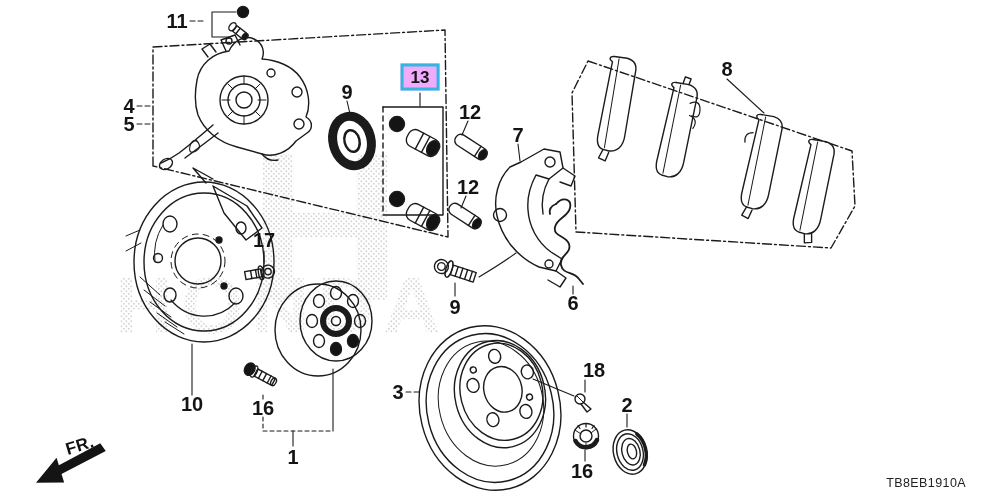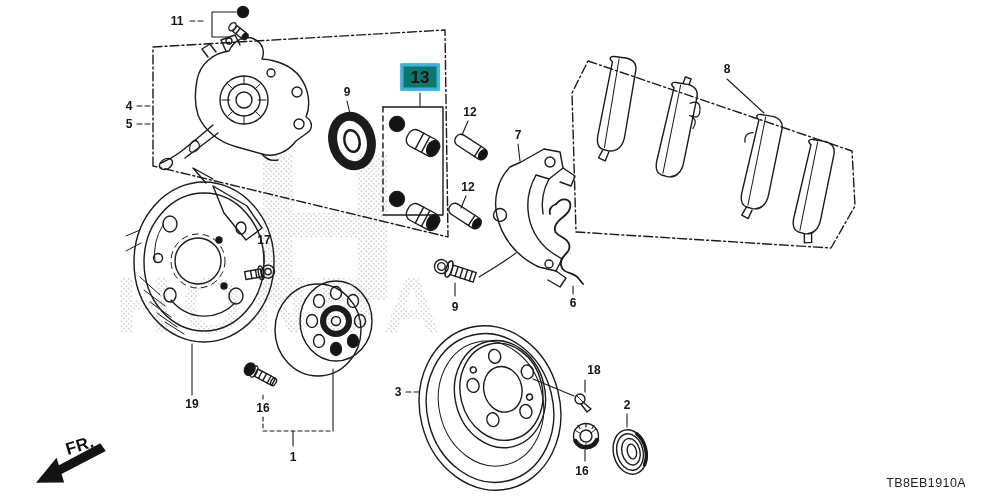--- a/index.html
+++ b/index.html
@@ -1,22 +1,22 @@
 <!DOCTYPE html>
 <html><head>
 <meta charset="utf-8">
 <style>
   html,body{margin:0;padding:0;background:#ffffff;}
   .stage{position:relative;width:988px;height:497px;background:#fff;overflow:hidden;
          font-family:"Liberation Sans",sans-serif;}
   .stage svg{position:absolute;left:0;top:0;}
   .callout{position:absolute;transform:translate(-50%,-50%);font-weight:700;
-           font-size:12px;color:#141414;line-height:1;white-space:nowrap;cursor:pointer;}
+           font-size:20px;color:#141414;line-height:1;white-space:nowrap;cursor:pointer;}
   .highlight-box{position:absolute;transform:translate(-50%,-50%);border:3px solid #35b6e0;
-                 background:#0f766e;padding:2px 7px;font-weight:700;font-size:17px;color:#141414;
+                 background:#f0abfc;padding:2px 7px;font-weight:700;font-size:17px;color:#141414;
                  line-height:1;cursor:pointer;}
   .fr-label{position:absolute;left:80px;top:446px;transform:translate(-50%,-50%) rotate(-17deg);
             font-weight:700;font-size:17px;color:#111;letter-spacing:.5px;}
   .diagram-code{position:absolute;right:22px;bottom:7px;font-weight:400;font-size:12.5px;
                 color:#222;letter-spacing:.4px;}
 </style>
 </head>
 <body>
 
 <div class="stage">
@@ -287,21 +287,21 @@
 <div class="callout" style="left:129px;top:124px">5</div>
 <div class="callout" style="left:347px;top:92px">9</div>
 <div class="highlight-box" style="left:420px;top:77px">13</div>
 <div class="callout" style="left:470px;top:112px">12</div>
 <div class="callout" style="left:468px;top:187px">12</div>
 <div class="callout" style="left:518px;top:135px">7</div>
 <div class="callout" style="left:727px;top:69px">8</div>
 <div class="callout" style="left:264px;top:240px">17</div>
 <div class="callout" style="left:455px;top:307px">9</div>
 <div class="callout" style="left:573px;top:303px">6</div>
-<div class="callout" style="left:192px;top:404px">19</div>
+<div class="callout" style="left:192px;top:404px">10</div>
 <div class="callout" style="left:263px;top:408px">16</div>
 <div class="callout" style="left:293px;top:457px">1</div>
 <div class="callout" style="left:398px;top:392px">3</div>
 <div class="callout" style="left:594px;top:370px">18</div>
 <div class="callout" style="left:582px;top:471px">16</div>
 <div class="callout" style="left:627px;top:405px">2</div>
 
 <div class="fr-label">FR.</div>
 <div class="diagram-code">TB8EB1910A</div>
 

